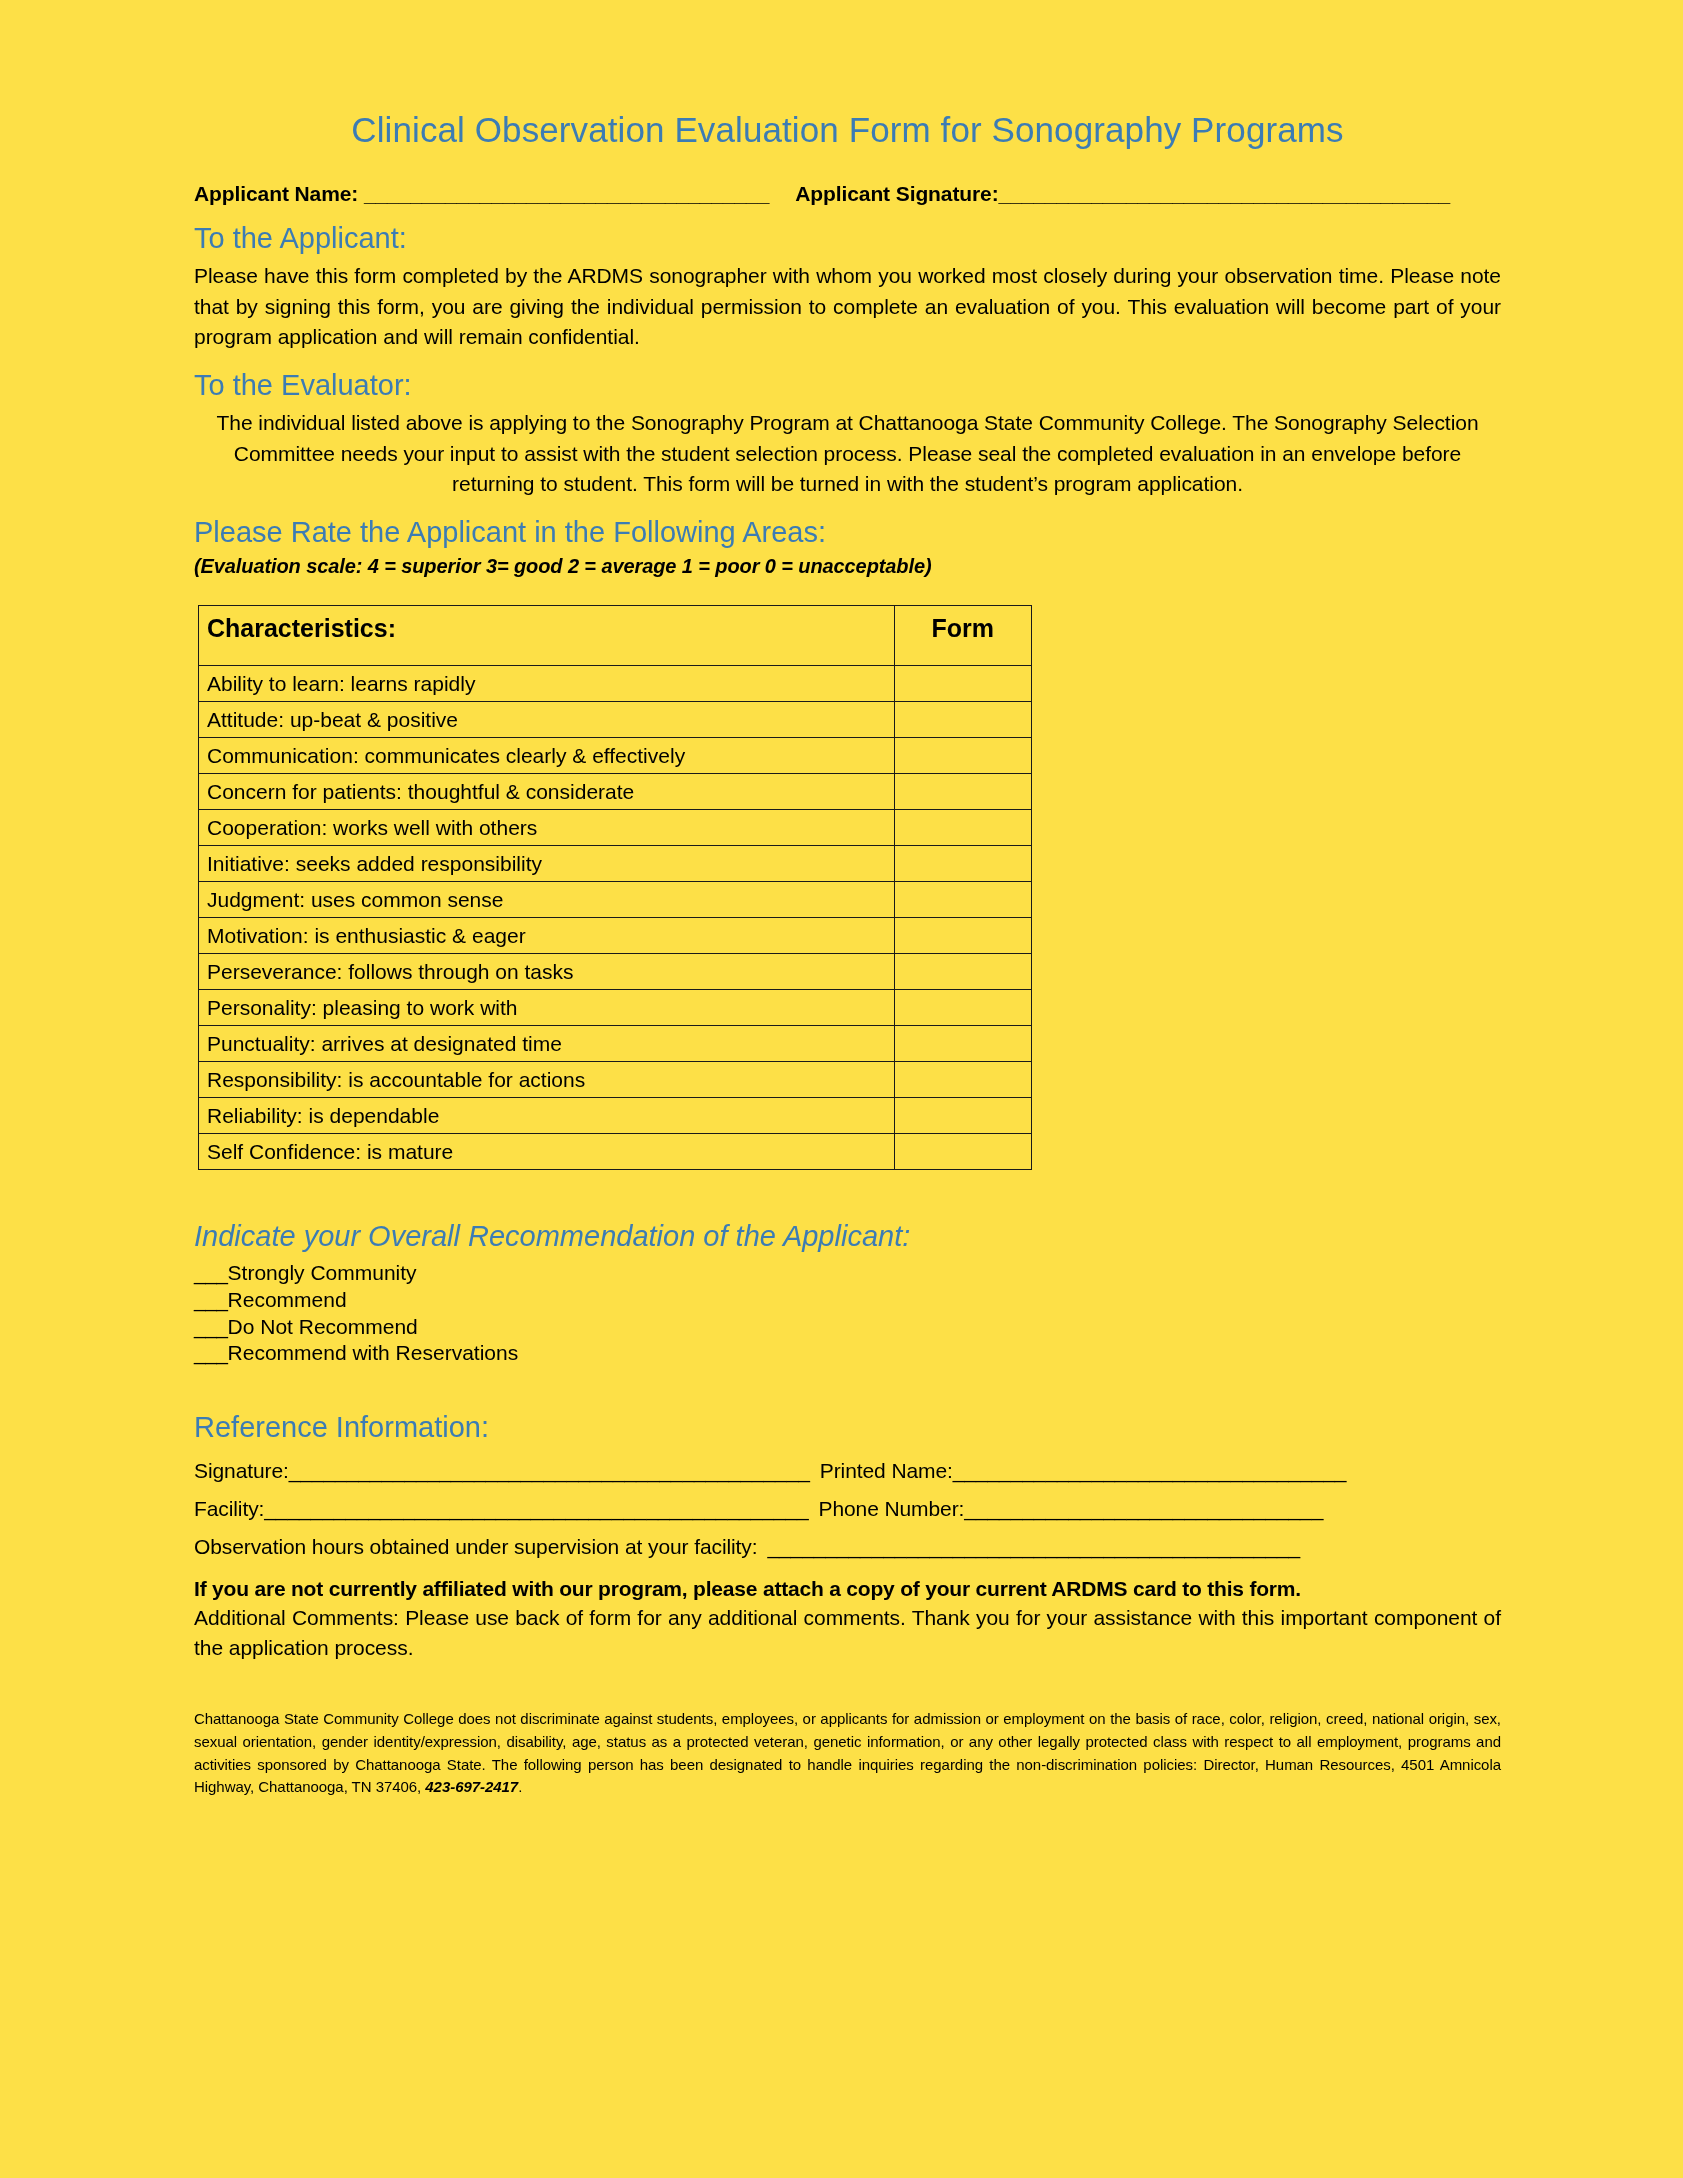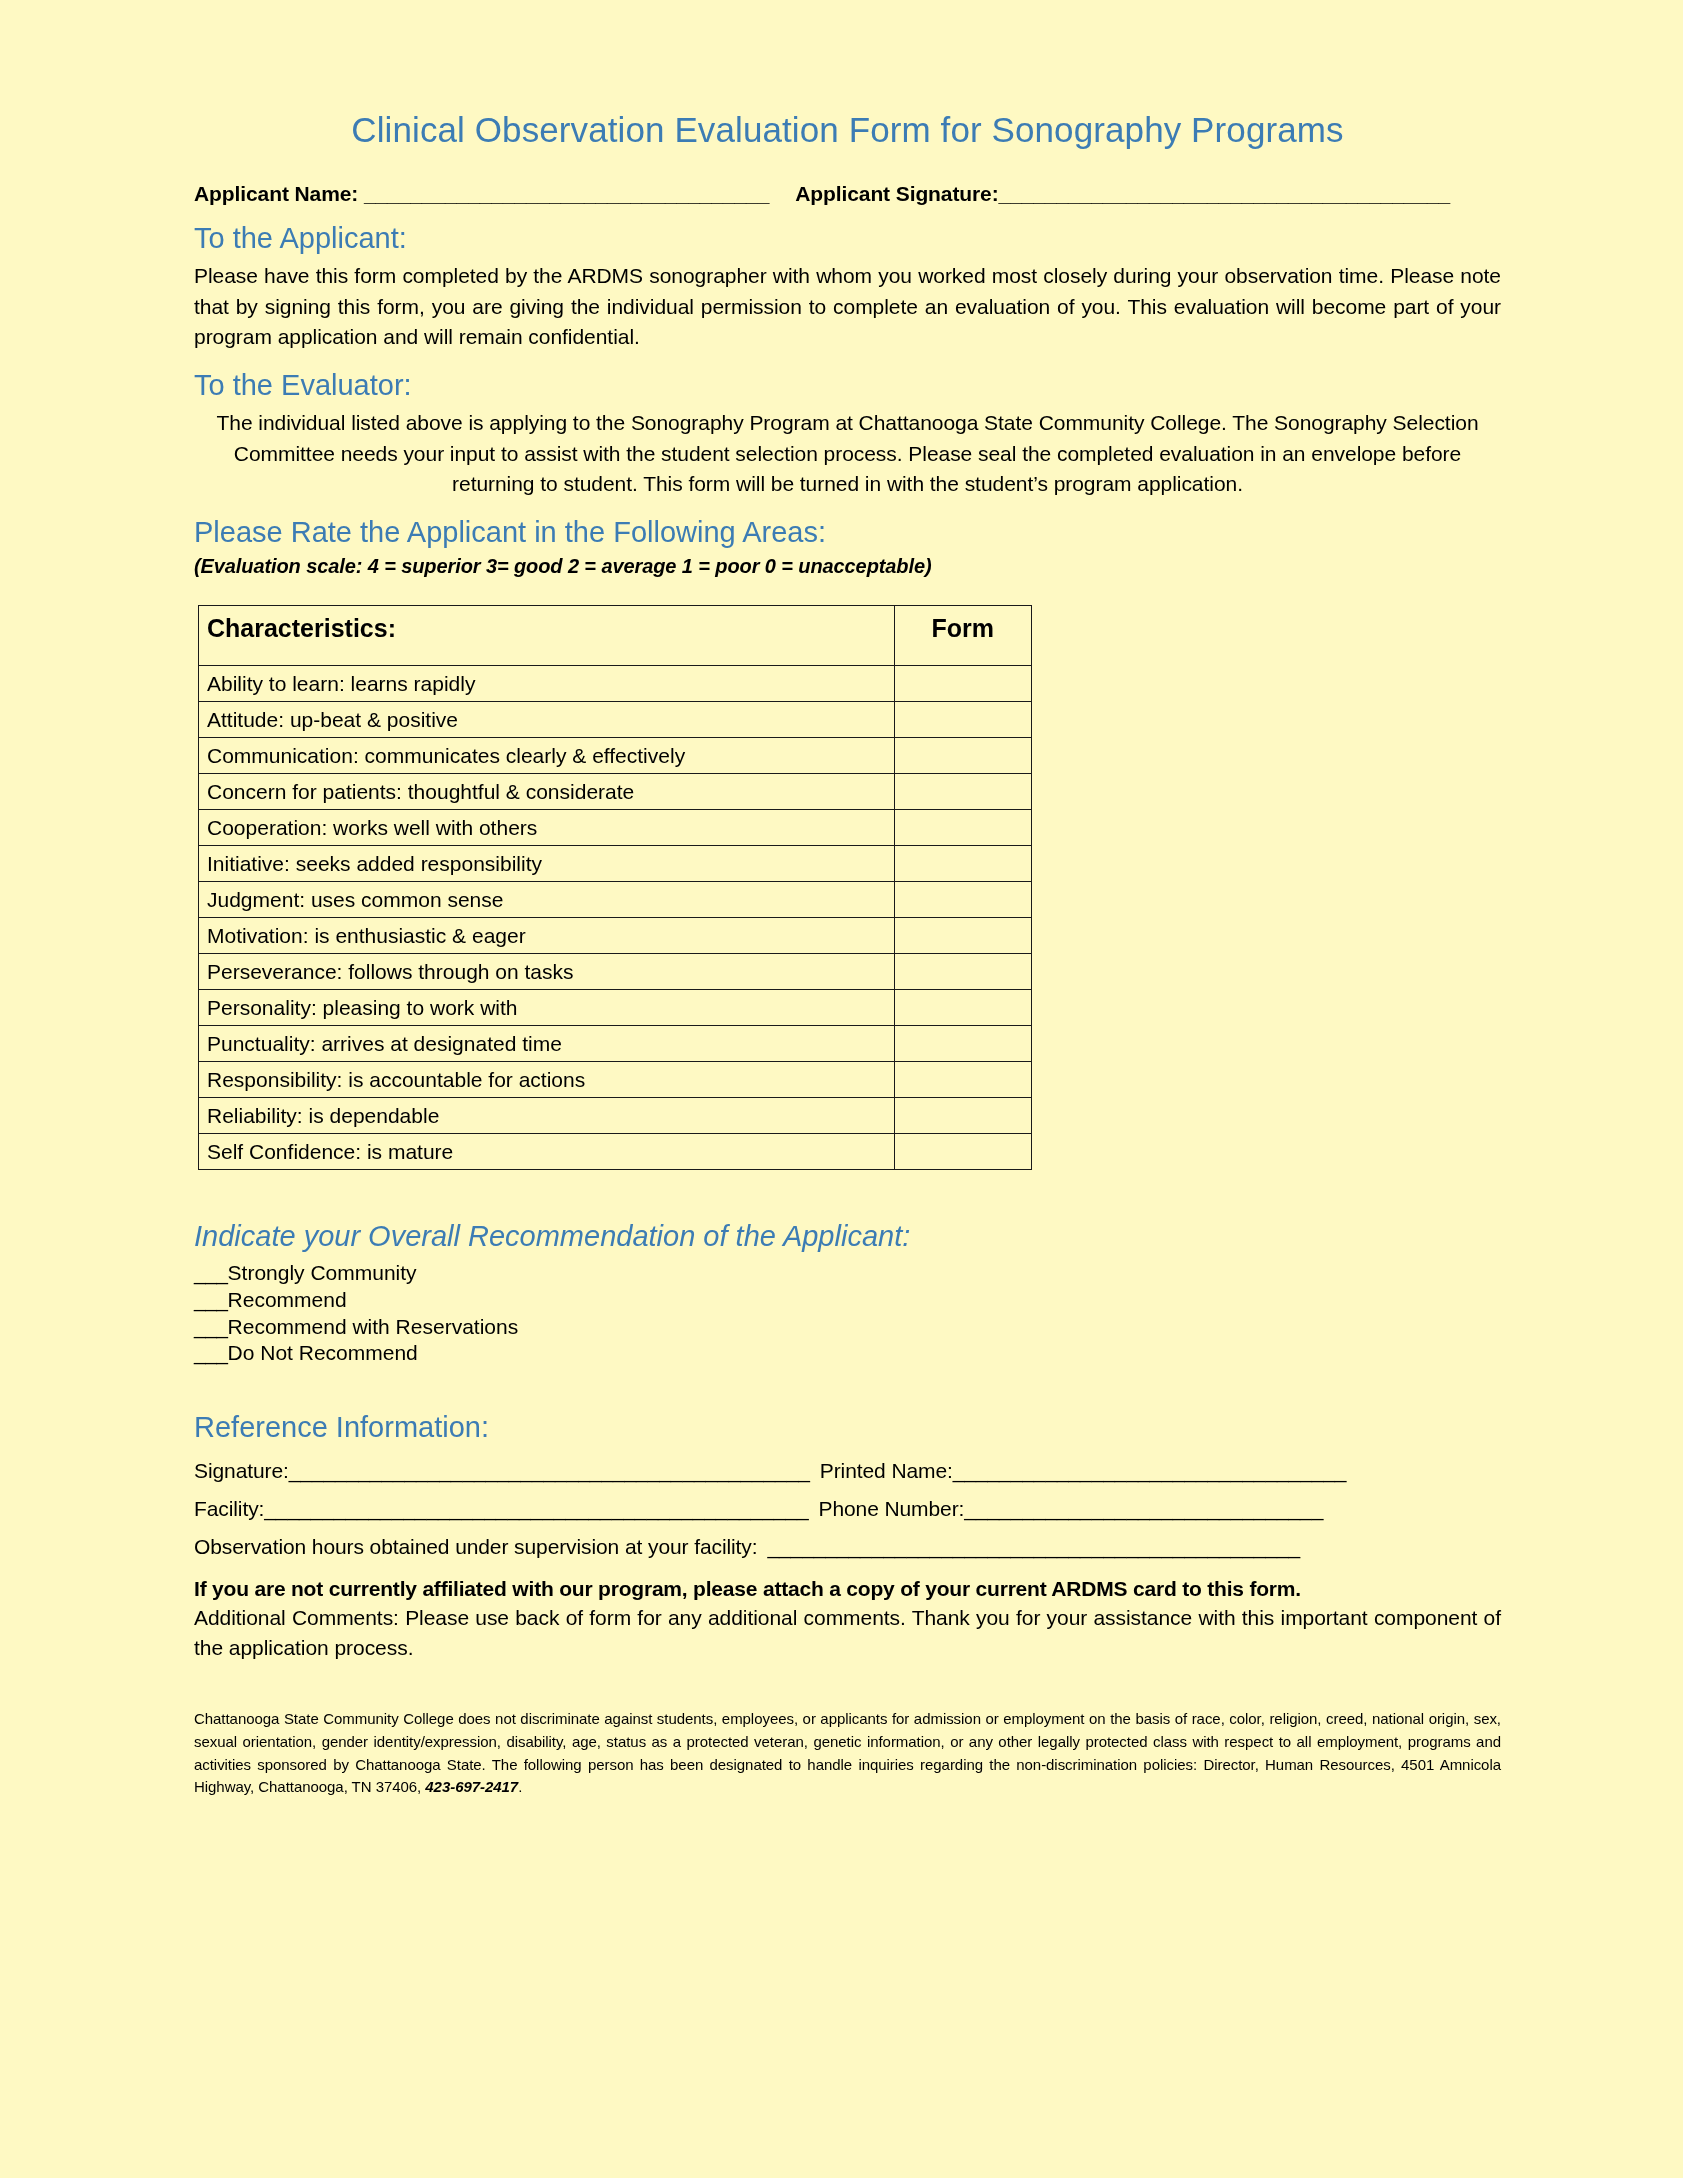--- a/index.html
+++ b/index.html
@@ -13,21 +13,21 @@
     font-family: "Liberation Sans", sans-serif;
     color: #000000;
     position: relative;
     overflow: hidden;
   }
   .page {
     position: absolute;
     left: 0; top: 0;
     width: 1683px;
     height: 2178px;
-    background: #fef9c3;
+    background: #fde047;
   }
   .content {
     position: absolute;
     left: 194px;
     top: 0;
     width: 1307px;
   }
 
   
   .doc-title {
@@ -232,22 +232,22 @@
             <td>Self Confidence: is mature</td>
             <td class="score-cell"></td>
           </tr>
         </tbody>
     </table>
 
     <h2 class="sec-head" style="margin-top:50px;font-style:italic;">Indicate your Overall Recommendation of the Applicant:</h2>
     <div class="rec-list" id="rec-list">
         <div class="rec-item"><span class="blank-ul">___</span><span>Strongly Community</span></div>
         <div class="rec-item"><span class="blank-ul">___</span><span>Recommend</span></div>
+        <div class="rec-item"><span class="blank-ul">___</span><span>Do Not Recommend</span></div>
         <div class="rec-item"><span class="blank-ul">___</span><span>Recommend with Reservations</span></div>
-        <div class="rec-item"><span class="blank-ul">___</span><span>Do Not Recommend</span></div>
       </div>
 
     <h2 class="sec-head" style="margin-top:44px;">Reference Information:</h2>
 
     <div class="ref-line">
       <span>Signature:</span><span>_____________________________________________</span><span class="sp"></span><span>Printed Name:</span><span>__________________________________</span>
     </div>
 
     <div class="ref-line">
       <span>Facility:</span><span>_______________________________________________</span><span class="sp"></span><span>Phone Number:</span><span>_______________________________</span>

